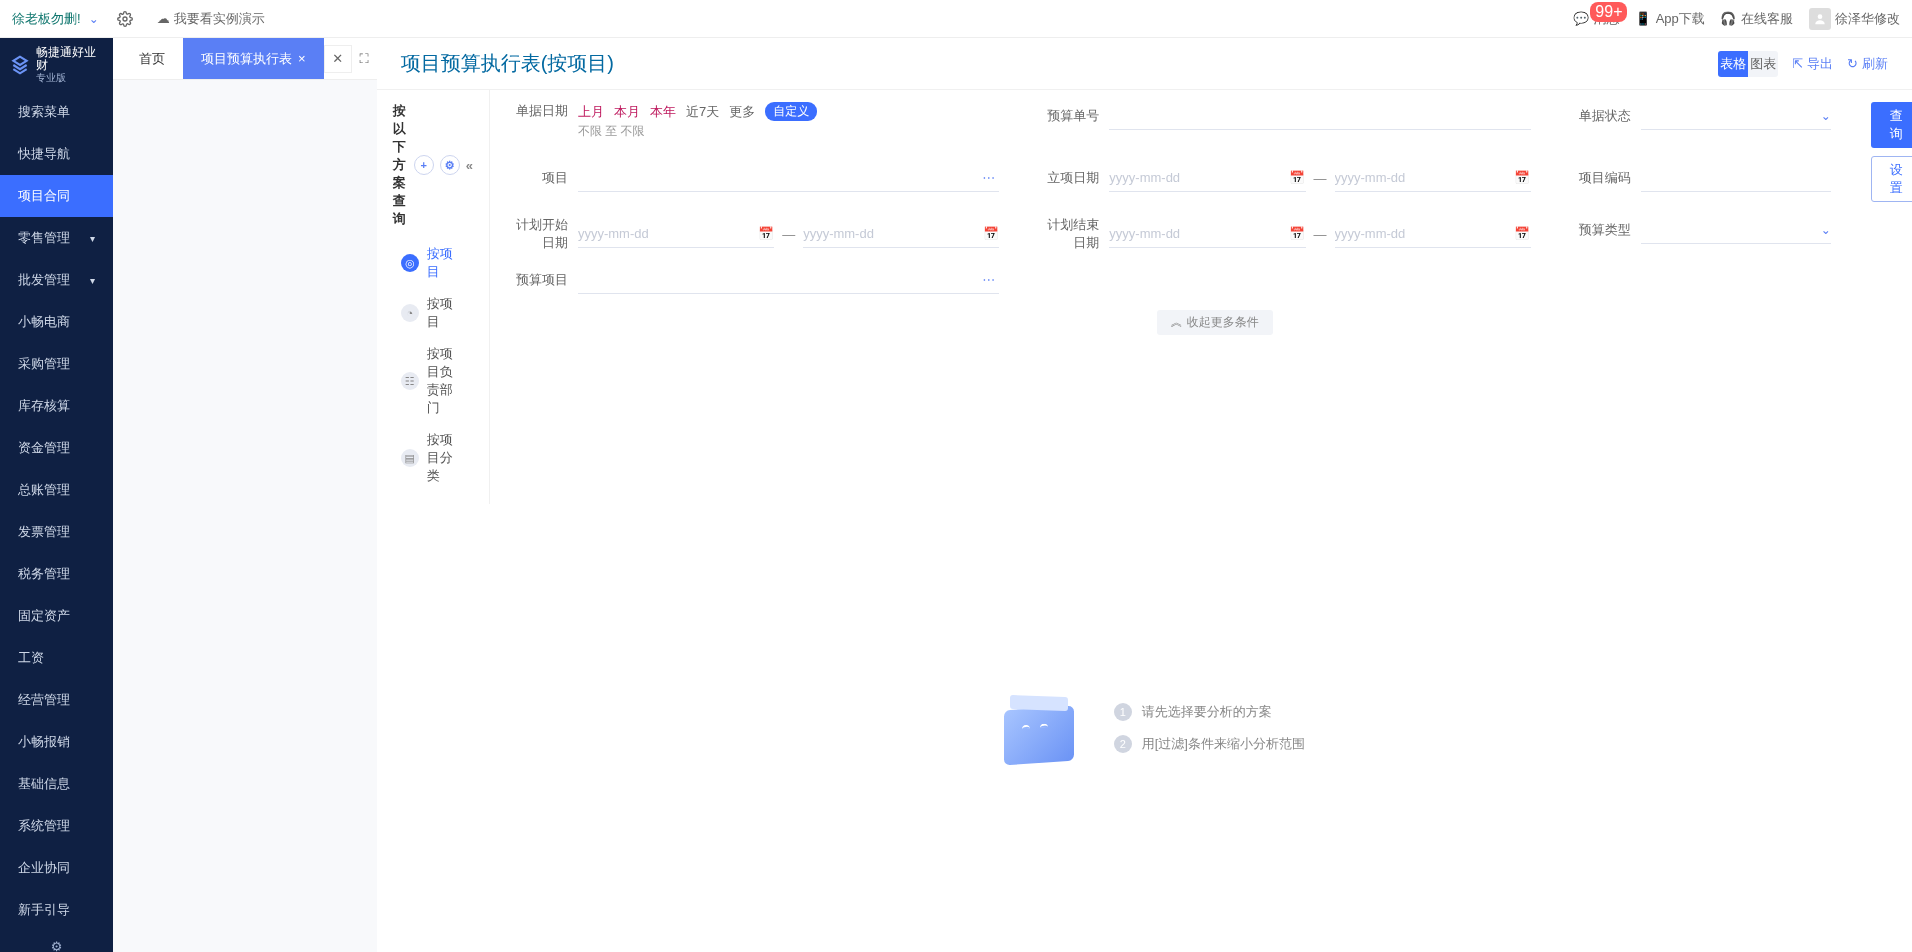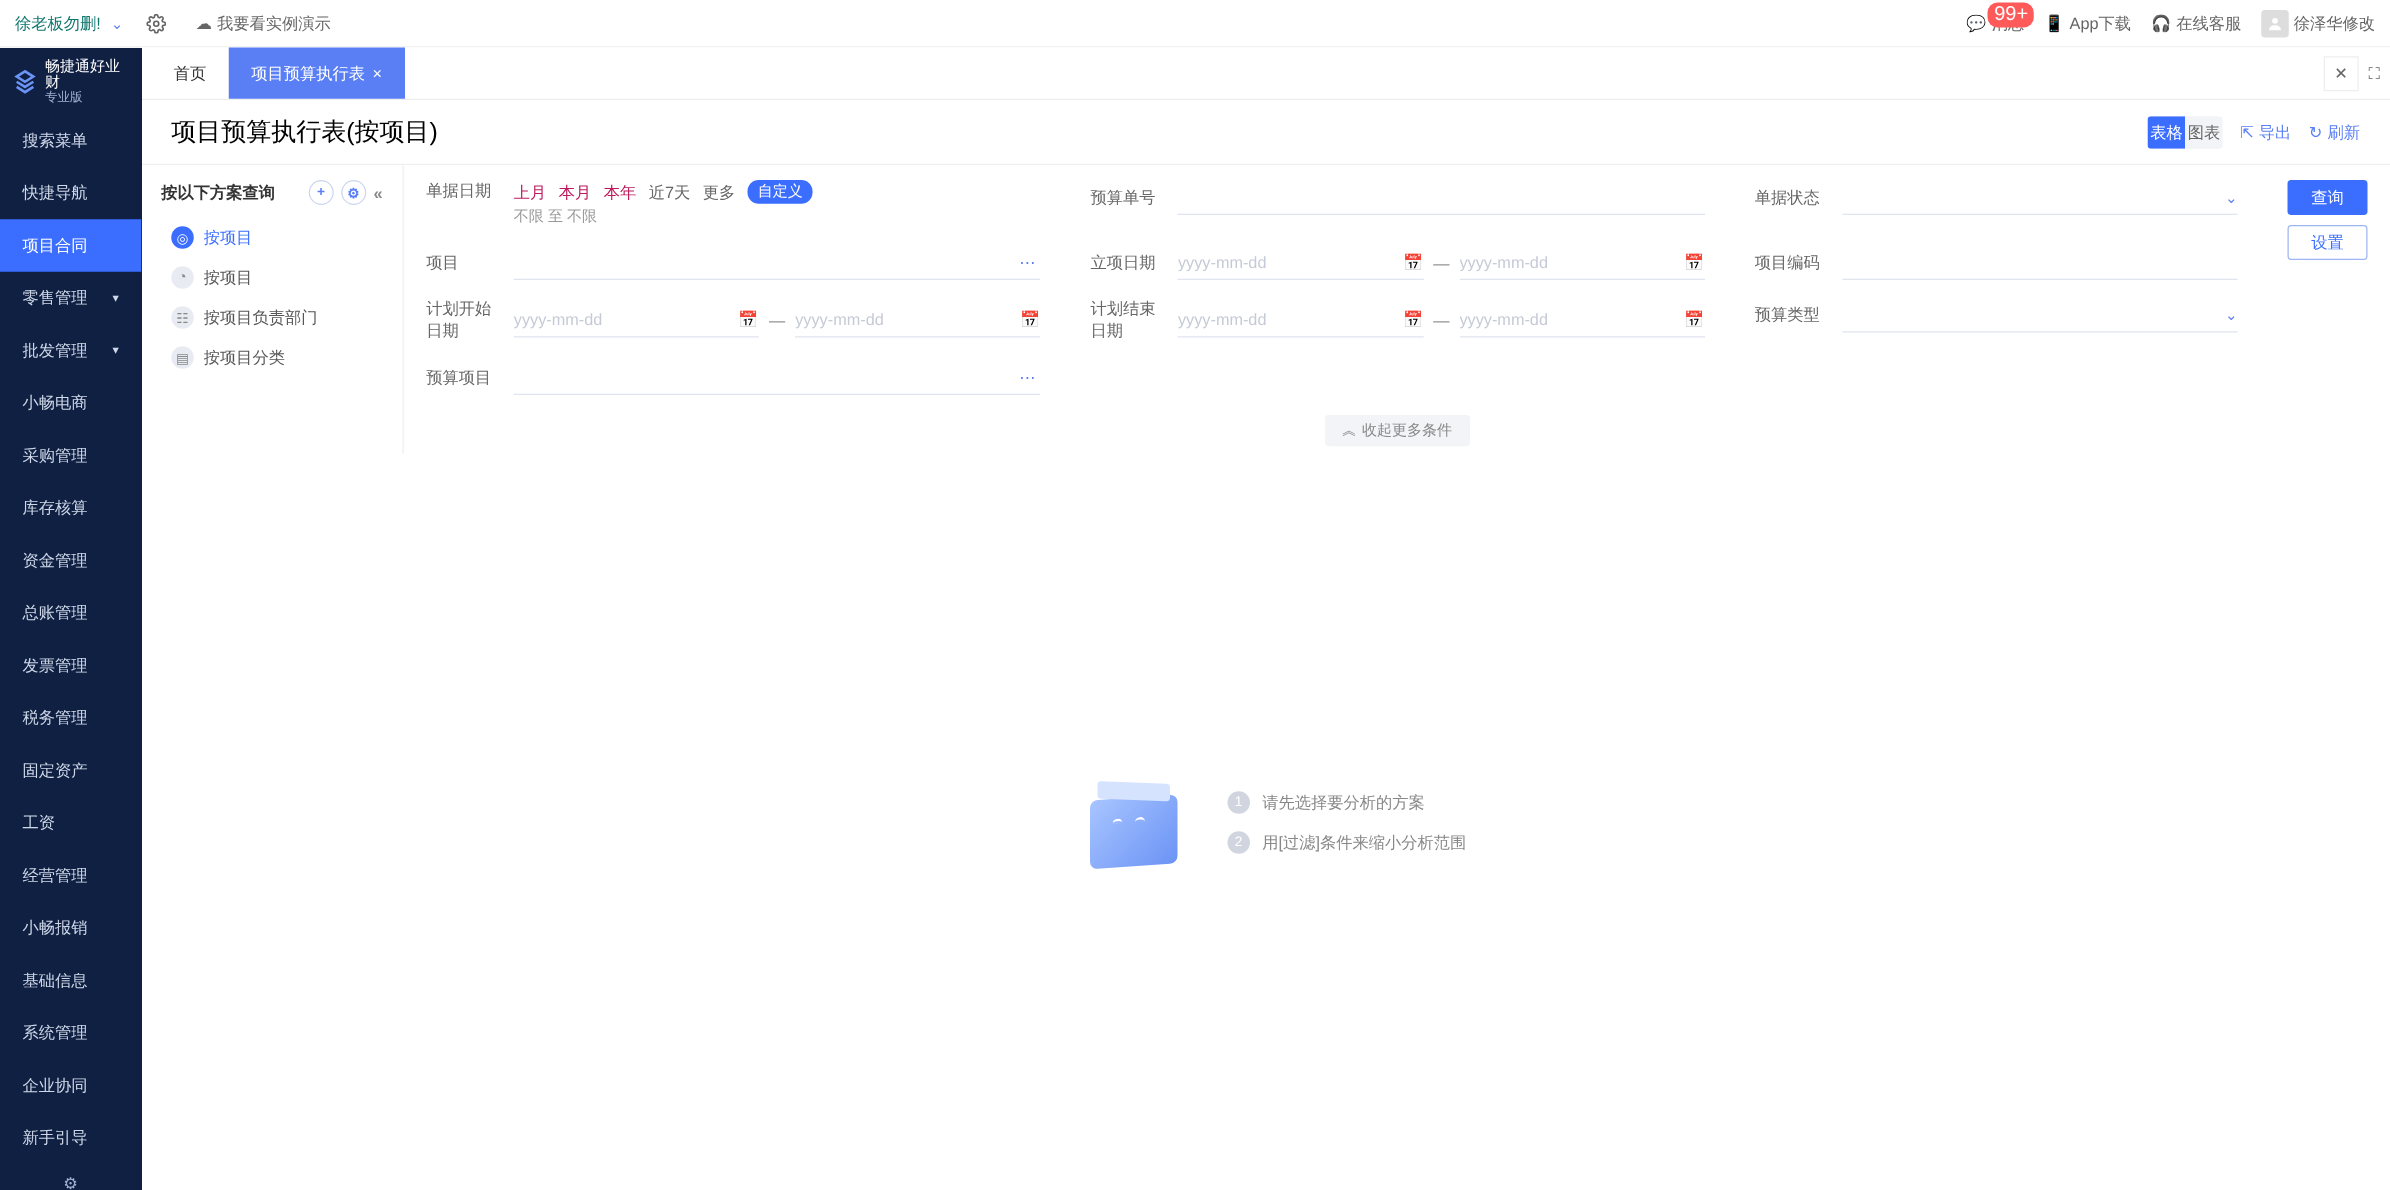--- a/index.html
+++ b/index.html
@@ -24,32 +24,32 @@
 .brand { display: flex; align-items: center; gap: 6px; padding: 8px 10px; color: #fff; font-size: 12px; }
 .brand-logo { width: 20px; height: 20px; display: flex; align-items: center; justify-content: center; }
 .brand-txt { display: flex; flex-direction: column; line-height: 1.1; }
 .brand-sub { font-size: 10px; color: #9fb0d0; }
 .menu-item { padding: 12px 18px; cursor: pointer; white-space: nowrap; display: flex; align-items: center; justify-content: space-between; }
 .menu-item.active { background: #3b6eff; color: #fff; }
 .menu-arrow { font-size: 10px; }
 .sidebar-gear { text-align: center; padding: 8px 0; color: #9fb0d0; cursor: pointer; margin-top: auto; }
 
 
-.content { flex: 1; display: flex; flex-direction: column; background: #f8f9fb; min-width: 0; }
+.content { flex: 1; display: flex; flex-direction: row; background: #f8f9fb; min-width: 0; }
 .tabs-bar { height: 42px; background: #fff; display: flex; align-items: center; padding: 0 8px; border-bottom: 1px solid #eee; }
 .tab { padding: 0 18px; height: 100%; display: flex; align-items: center; cursor: pointer; color: #333; gap: 6px; }
 .tab.active { background: #5a7ff5; color: #fff; }
 .tab-close { cursor: pointer; }
 .tabs-bar-right { margin-left: auto; display: flex; align-items: center; gap: 8px; color: #666; }
 .icon-box { width: 28px; height: 28px; display: flex; align-items: center; justify-content: center; border: 1px solid #eee; cursor: pointer; }
 
 
 .page-body { background: #fff; margin: 0; flex: 1; display: flex; flex-direction: column; overflow: hidden; }
 .page-head { display: flex; align-items: center; padding: 12px 24px; border-bottom: 1px solid #f0f0f0; }
-.page-title { font-size: 20px; color: #000000; }
+.page-title { font-size: 20px; color: #0369a1; }
 .page-head-actions { margin-left: auto; display: flex; align-items: center; gap: 14px; }
 .view-toggle { display: flex; background: #f2f4f8; border-radius: 3px; overflow: hidden; }
 .view-btn { padding: 4px 2px; cursor: pointer; color: #666; font-size: 13px; }
 .view-btn.active { background: #3b6eff; color: #fff; }
 .linklike { color: #5a7ff5; cursor: pointer; display: flex; align-items: center; gap: 4px; }
 
 
 .filter-area { display: flex; }
 .scheme-panel { width: 210px; border-right: 1px solid #f0f0f0; padding: 12px 8px; }
 .scheme-head { display: flex; align-items: center; gap: 8px; font-weight: bold; color: #333; padding: 0 8px 10px; }
@@ -59,21 +59,21 @@
 .scheme-item { display: flex; align-items: center; gap: 8px; padding: 7px 16px; color: #555; cursor: pointer; }
 .scheme-item.active { color: #3b6eff; }
 .scheme-ico { width: 18px; height: 18px; border-radius: 50%; display: flex; align-items: center; justify-content: center; font-size: 11px; flex-shrink: 0; }
 .scheme-item.active .scheme-ico { background: #3b6eff; color: #fff; }
 .scheme-item:not(.active) .scheme-ico { background: #e8ebf2; color: #888; }
 
 .filters { flex: 1; padding: 12px 18px 0; }
 .filter-grid { display: grid; grid-template-columns: repeat(3, 1fr) auto; column-gap: 40px; row-gap: 14px; align-items: start; }
 .filter-item { display: flex; align-items: center; }
 .filter-item.tall { align-items: flex-start; }
-.filter-label { width: 70px; color: #666; padding-right: 10px; flex-shrink: 0; font-size: 13px; }
+.filter-label { width: 70px; text-align: right; color: #666; padding-right: 10px; flex-shrink: 0; font-size: 13px; }
 .filter-ctrl { flex: 1; min-width: 0; border-bottom: 1px solid #e0e4ee; height: 28px; display: flex; align-items: center; gap: 4px; }
 .filter-ctrl input { border: none; outline: none; flex: 1; font-size: 13px; color: #333; min-width: 0; background: transparent; }
 .filter-ctrl input::placeholder { color: #c5cad6; }
 .ctrl-icon { color: #5a7ff5; cursor: pointer; padding: 0 4px; }
 .cal-icon { color: #5a7ff5; }
 .sep { color: #888; padding: 0 8px; }
 .date-range { display: flex; align-items: center; flex: 1; }
 .date-range .filter-ctrl { flex: 1; }
 
 .quick-dates { display: flex; flex-direction: column; }

